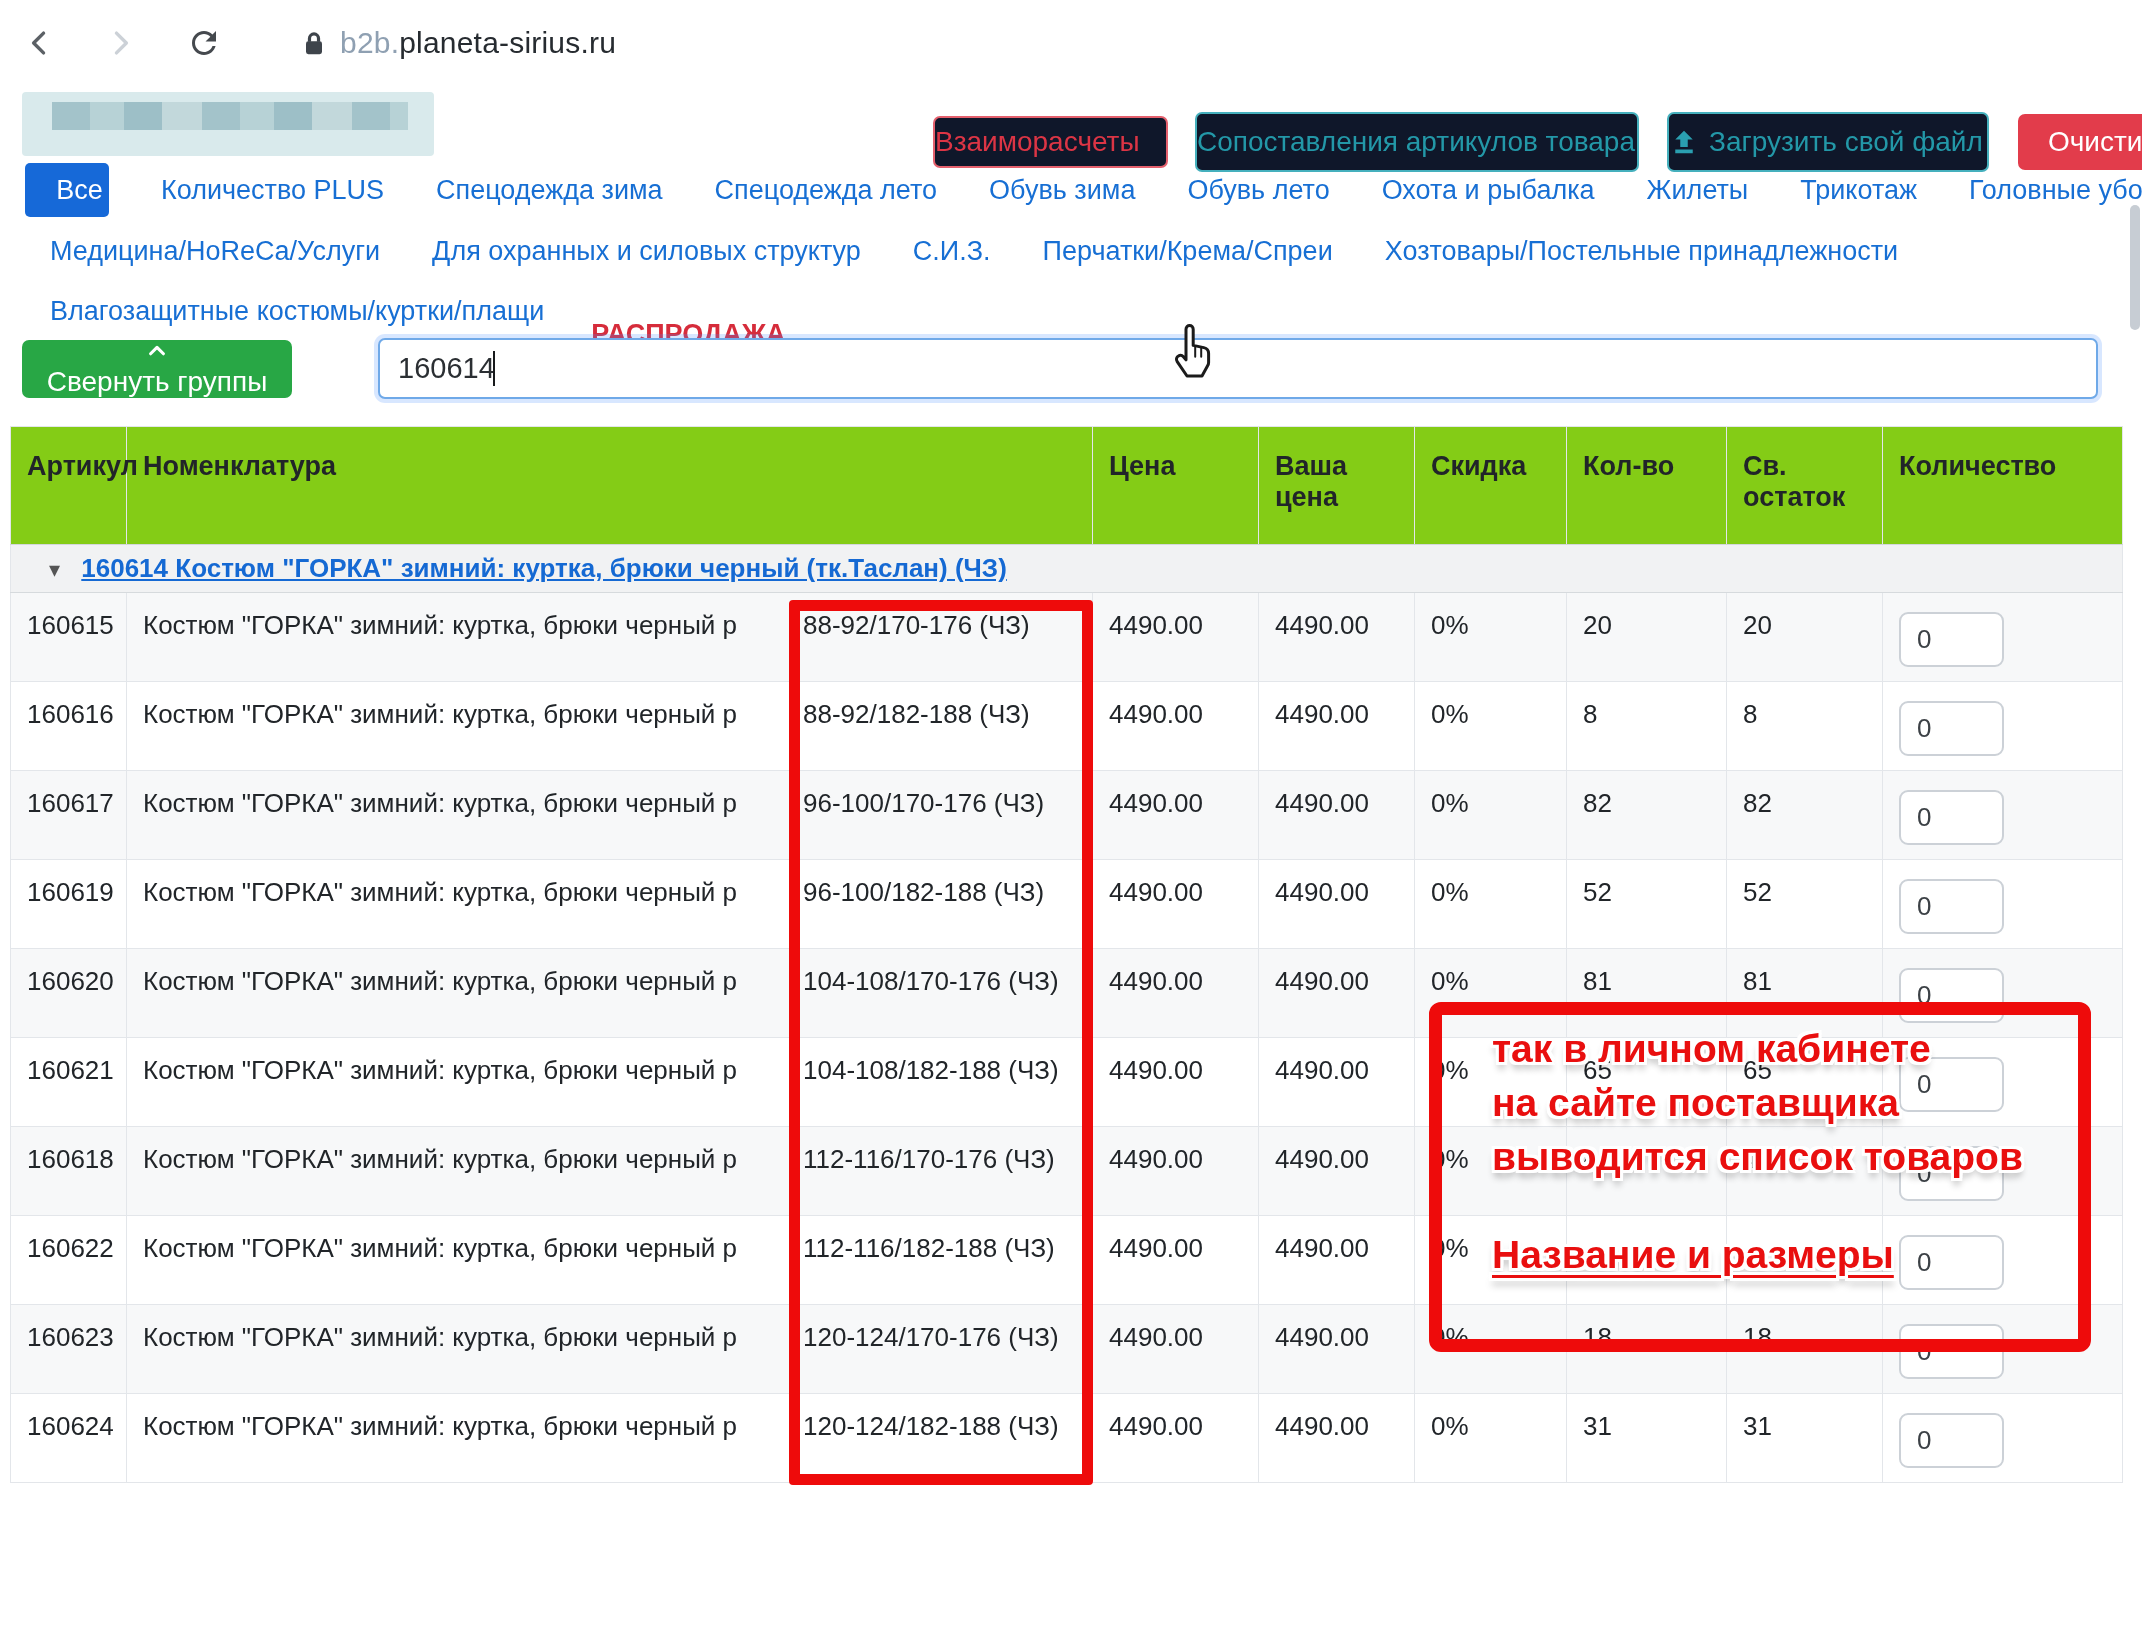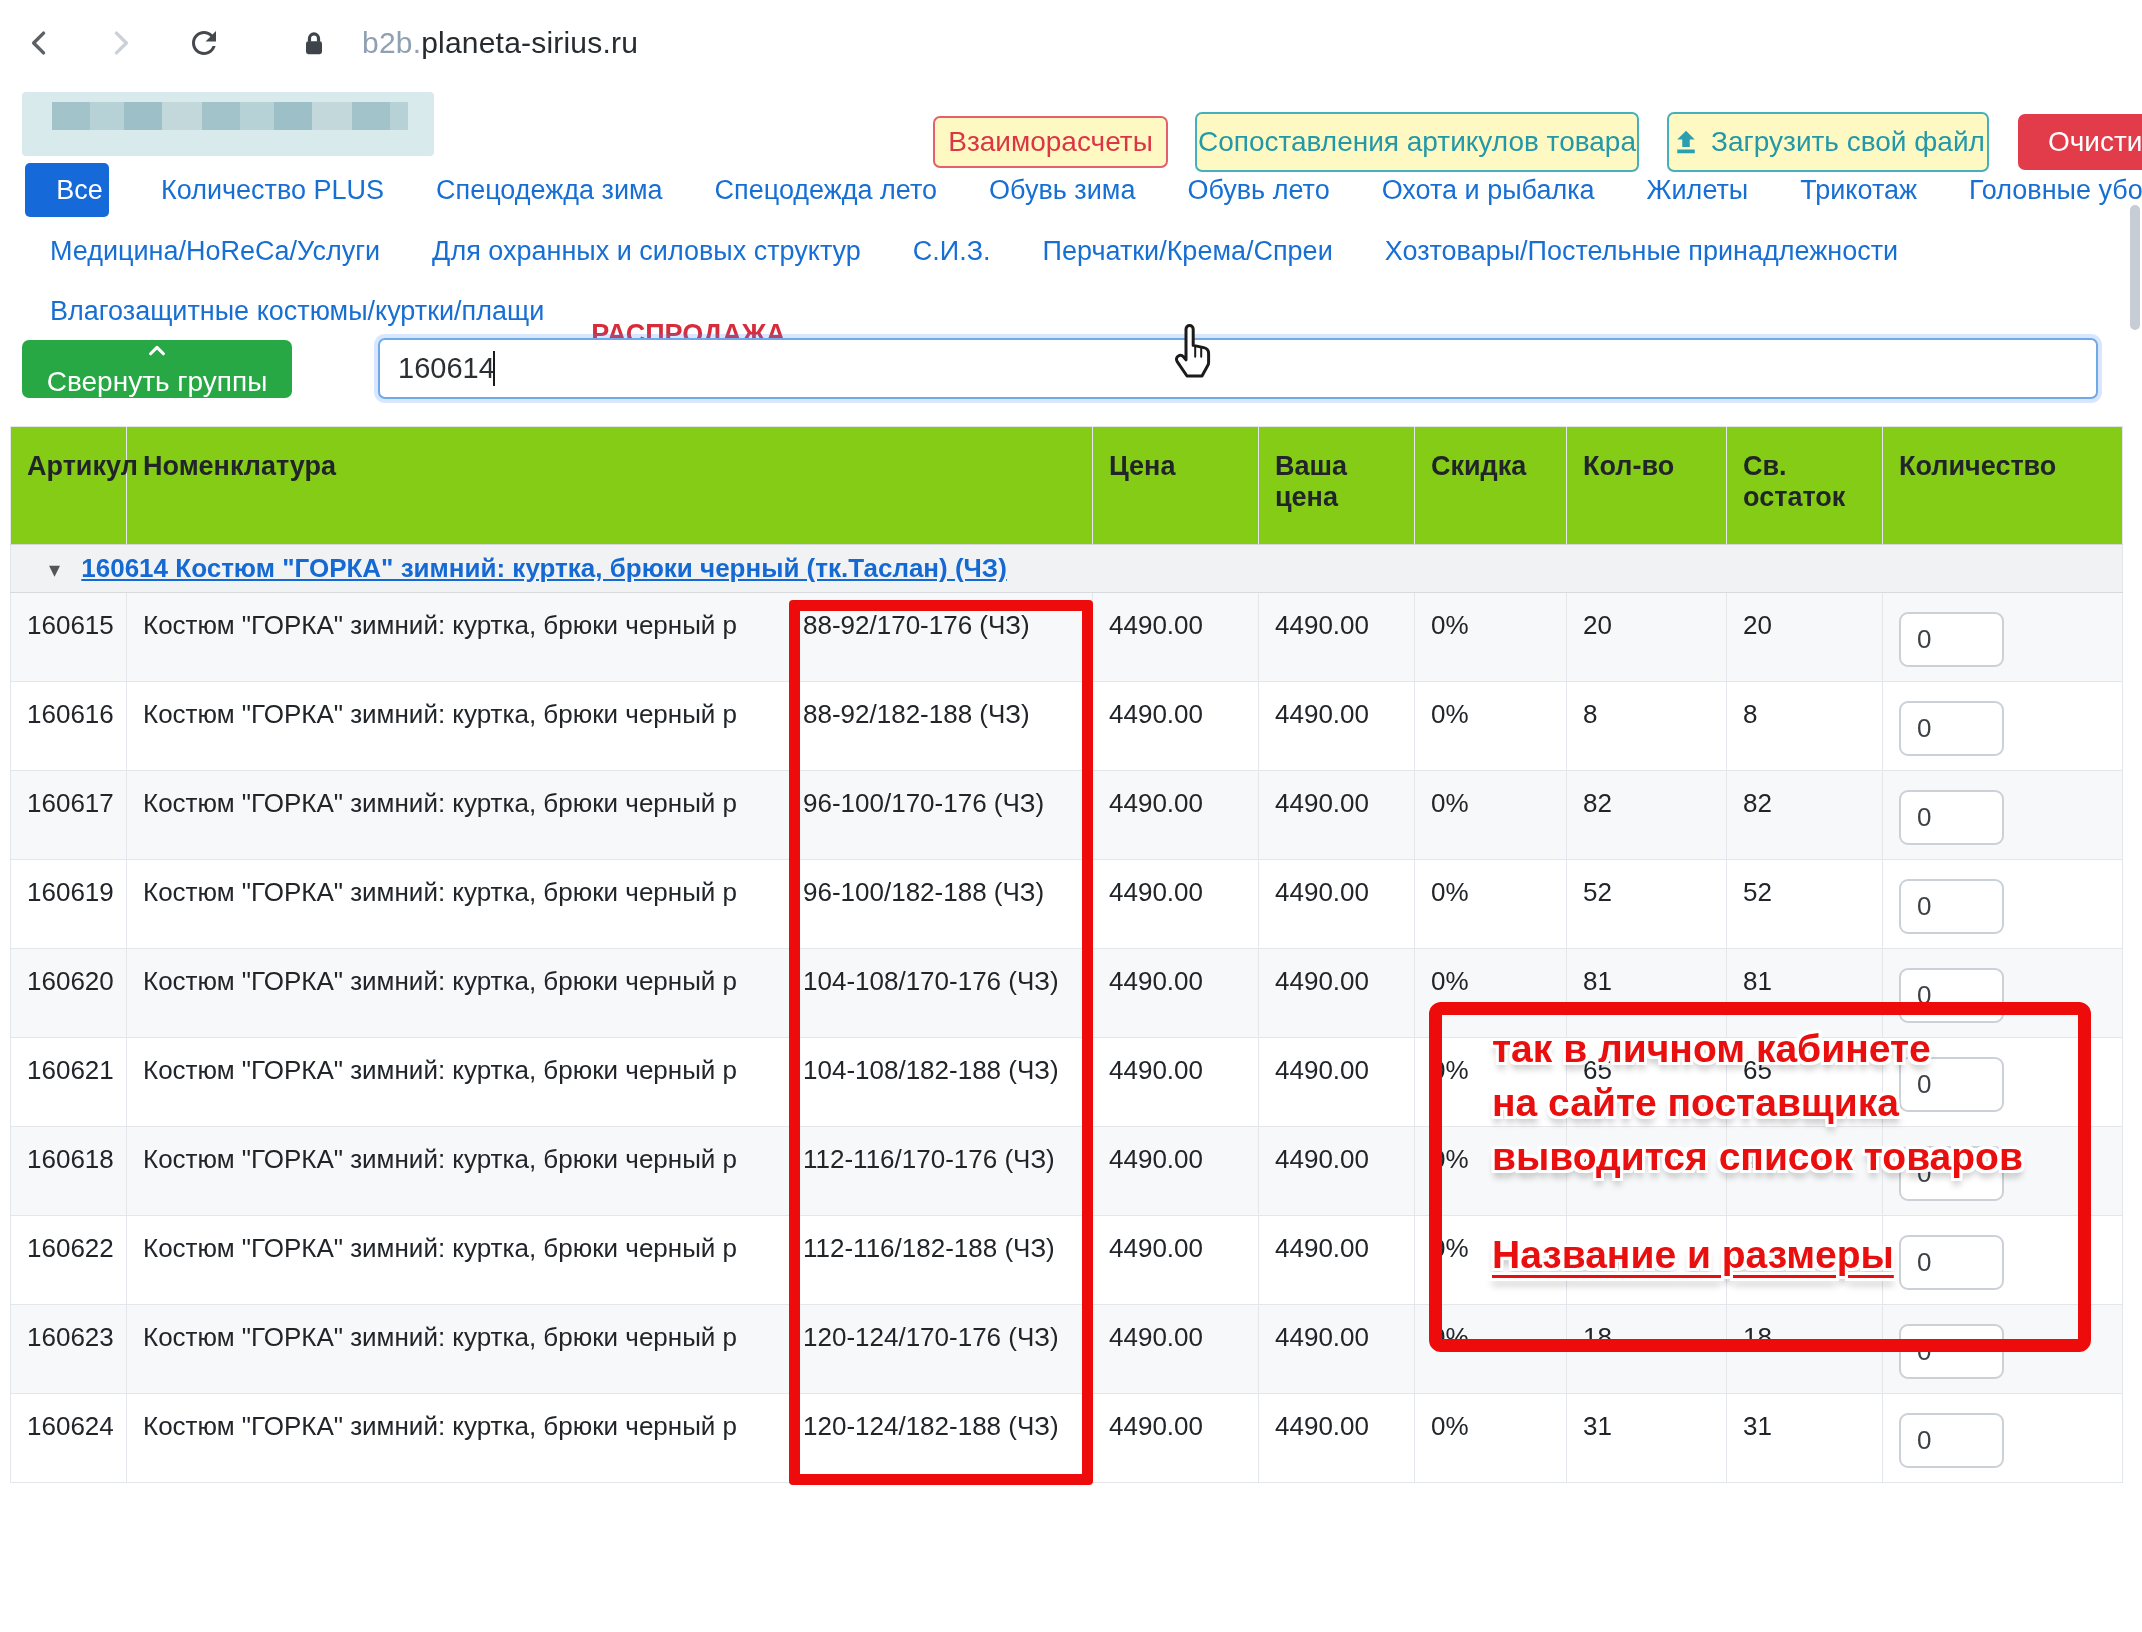--- a/index.html
+++ b/index.html
@@ -9,31 +9,31 @@
 
   
   .chrome-strip { position:absolute; left:0; top:80; width:100%; height:22px; background:#dde3ed; }
   .toolbar { position:absolute; left:0; top:0; width:100%; height:86px; background:#fff;
              border-radius:0 0 20px 20px; display:flex; align-items:center; z-index:2; }
   .tb-icon { display:flex; align-items:center; justify-content:center; width:52px; height:52px; }
   .tb-back { margin-left:14px; }
   .tb-fwd  { margin-left:28px; }
   .tb-reload { margin-left:32px; }
   .tb-lock { margin-left:58px; }
-  .url { margin-left:22px; font-size:30px; letter-spacing:.2px; }
+  .url { font-size:30px; letter-spacing:.2px; }
   .url .sub { color:#8fa0b2; }
   .url .main { color:#262b30; }
 
   
   .redacted { position:absolute; left:22px; top:92px; width:412px; height:64px;
               background:#d9eaec; border-radius:4px; }
   .redacted .mosaic { position:absolute; left:30px; top:10px; width:356px; height:28px;
     background:repeating-linear-gradient(90deg,#a3c3ca 0 38px,#b7d2d6 38px 72px,#9dbfc7 72px 110px,#c2d8db 110px 150px); }
-  .btn { position:absolute; display:flex; align-items:center; justify-content:center;
-         border-radius:7px; font-size:28px; background:#fef9c3; cursor:default; gap:10px; }
+  .btn { position:absolute; display:flex; align-items:center; justify-content:flex-start;
+         border-radius:7px; font-size:28px; background:#0f172a; cursor:default; gap:10px; }
   .btn-red-outline { border:2px solid #e4606d; color:#dc3545; }
   .btn-teal-outline { border:2px solid #45b0bd; color:#2398a8; }
   .btn-red-solid { background:#e23c4b; color:#fff; border:2px solid #e23c4b; }
 
   
   .tabs { position:absolute; left:0; display:flex; align-items:center; gap:52px; font-size:27px; }
   .tab-link { color:#176fd4; white-space:nowrap; }
   .tab-active { background:#1669d8; color:#fff; width:84px; height:54px; display:flex;
                 align-items:center; justify-content:center; border-radius:5px; font-size:27px;padding-left:25px; }
   .tab-sale { color:#d62c3b; font-weight:700;margin-top:47px; }

